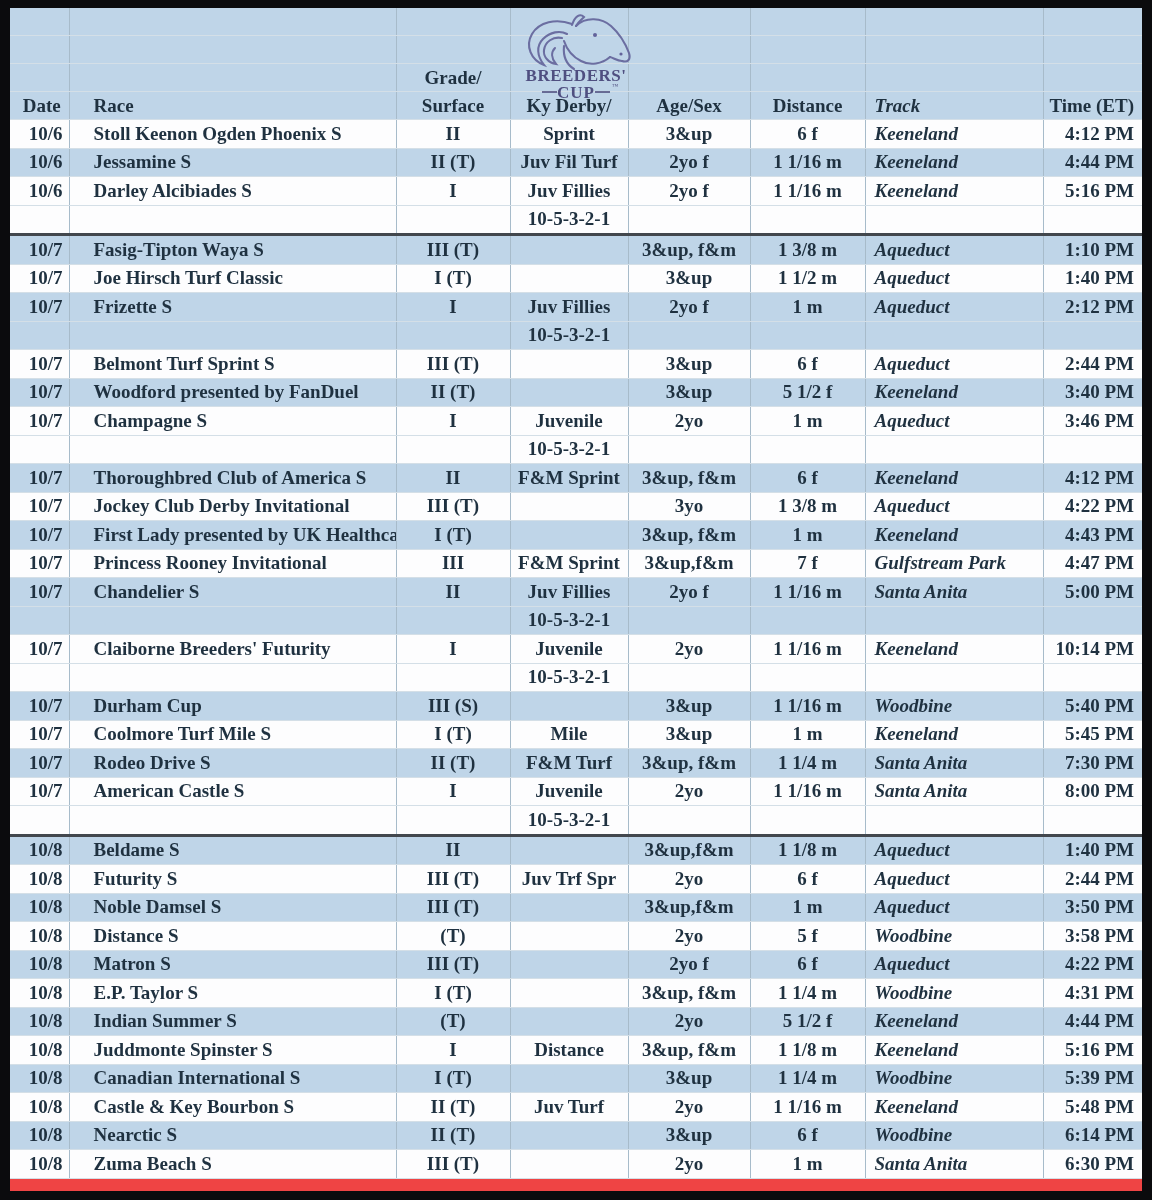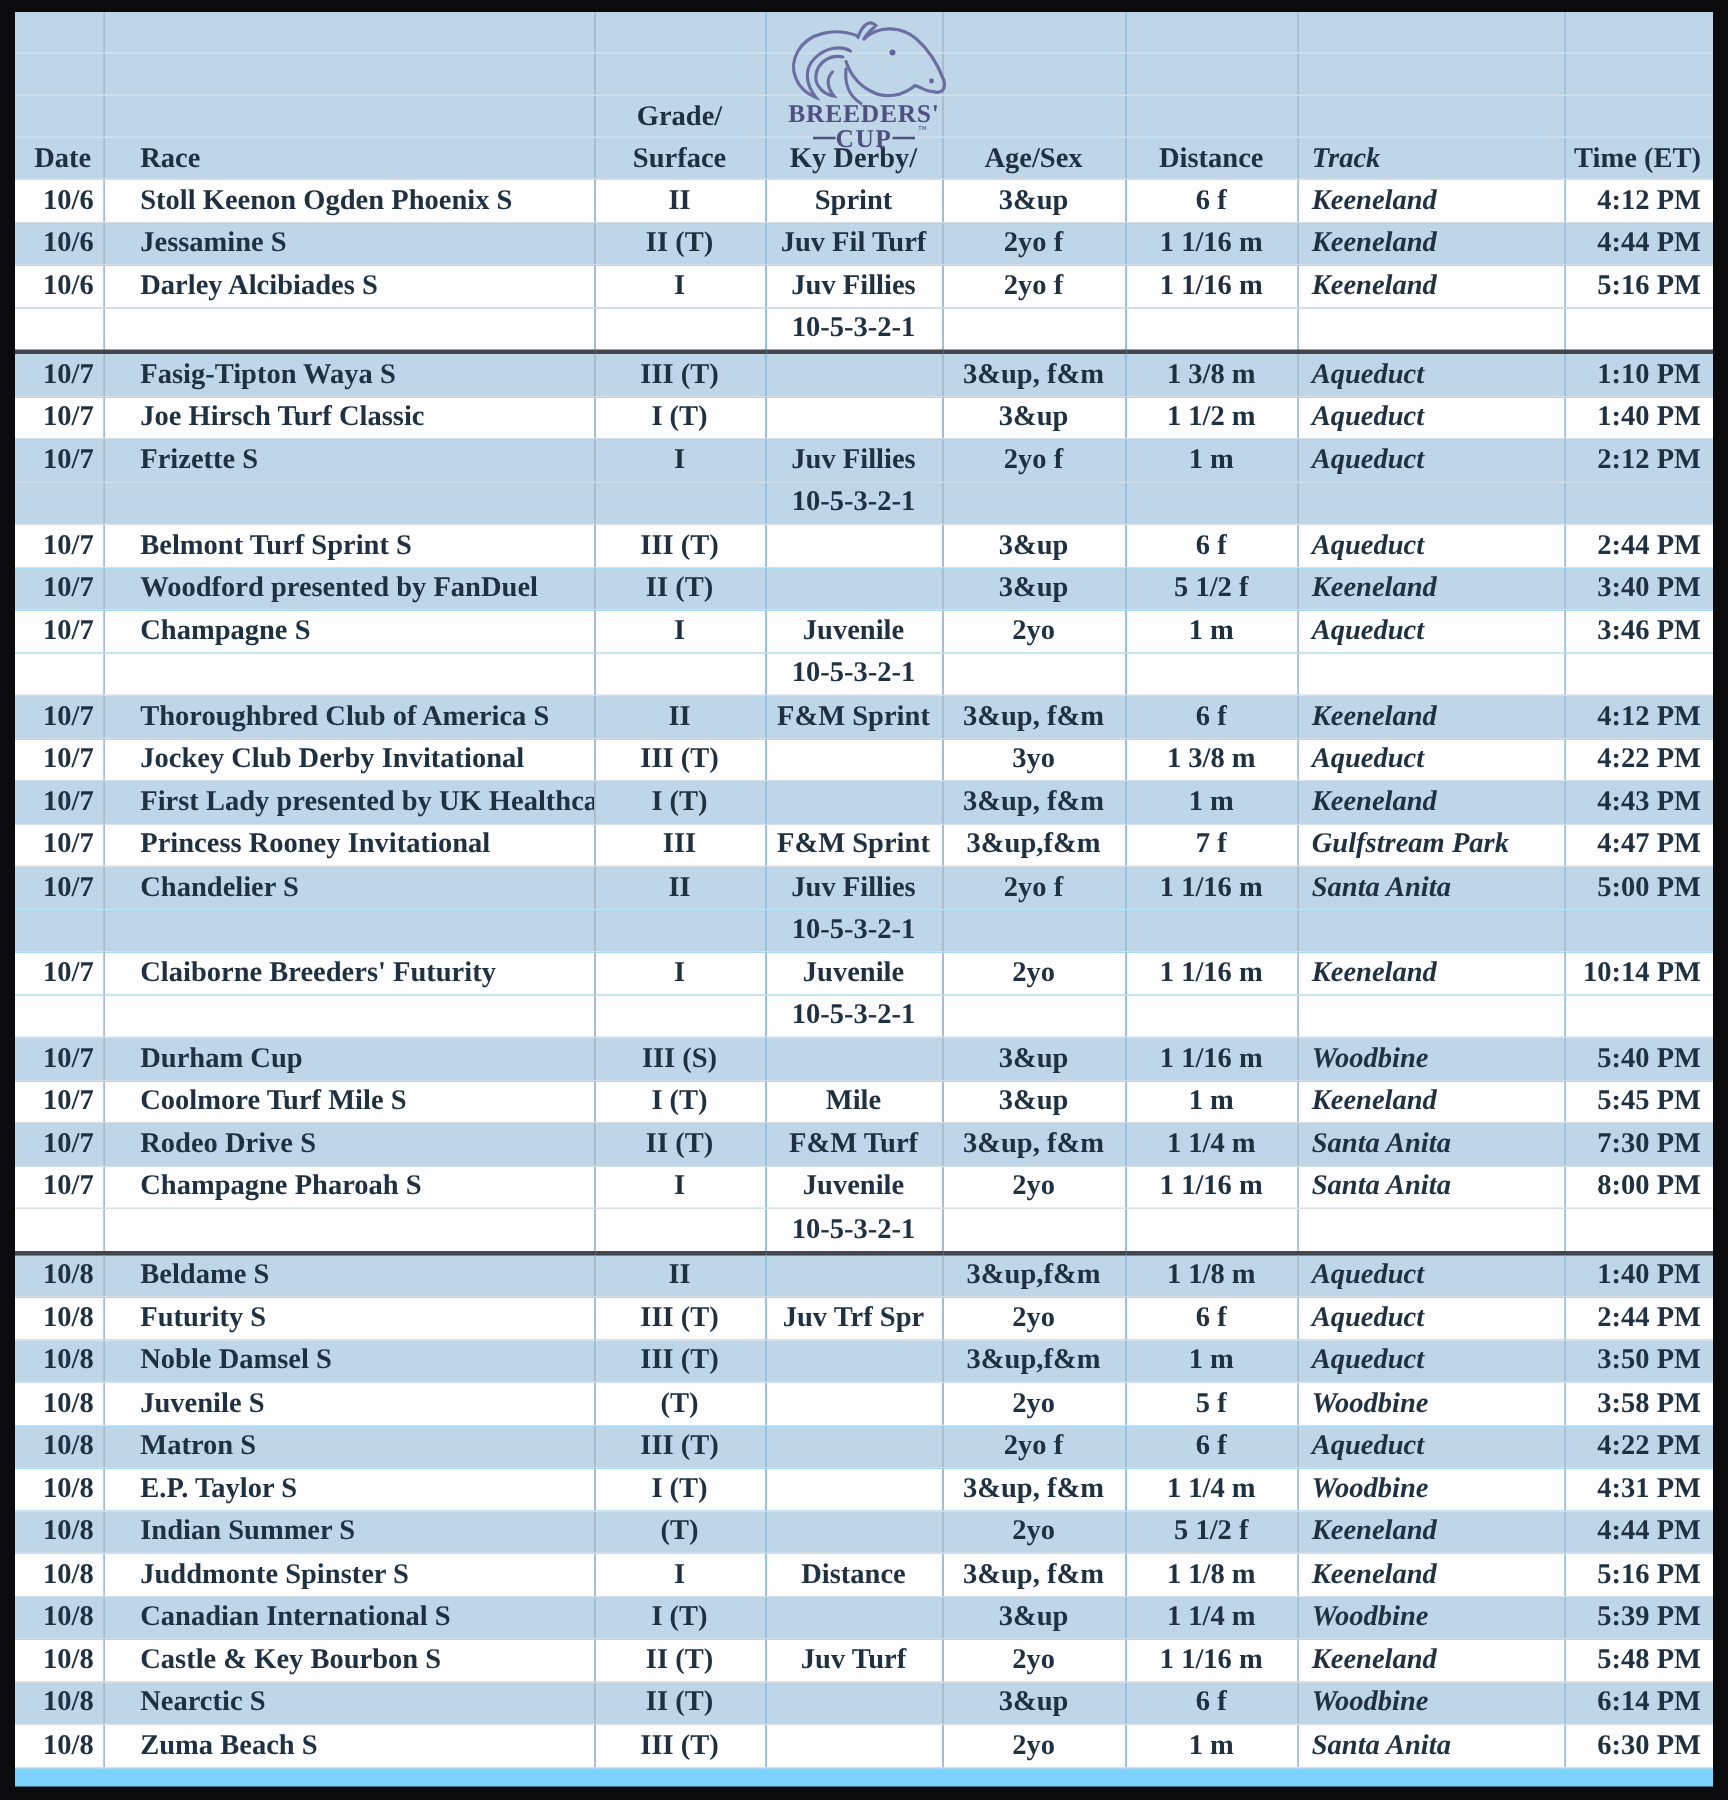--- a/index.html
+++ b/index.html
@@ -1,20 +1,20 @@
 <!DOCTYPE html>
 <html><head>
 <meta charset="utf-8">
 <style>
   html,body { margin:0; padding:0; background:#ffffff; }
   body { width:1152px; height:1200px; overflow:hidden; }
   .frame {
     position:relative; width:1152px; height:1200px; box-sizing:border-box;
     border:solid #0b0b0d; border-width:8px 10px 9px 10px;
-    background:#7dd3fc; overflow:hidden;
+    background:#ef4444; overflow:hidden;
   }
   table { border-collapse:collapse; table-layout:fixed; width:1132px; }
   td {
     padding:0; height:27.5px;
     font-family:"Liberation Serif", serif; font-weight:bold; font-size:19px;
     color:#1f3140; white-space:nowrap; overflow:hidden;
     border-right:1px solid #a7bbca; border-bottom:1px solid #d4dfe7;
   }
   thead td { height:27px; background:#bfd5e8; }
   tr.b td { background:#bfd5e8; }
@@ -316,21 +316,21 @@
           <td class="c-race">Rodeo Drive S</td>
           <td class="c-grade">II (T)</td>
           <td class="c-pts">F&amp;M Turf</td>
           <td class="c-age">3&amp;up, f&amp;m</td>
           <td class="c-dist">1 1/4 m</td>
           <td class="c-track">Santa Anita</td>
           <td class="c-time">7:30 PM</td>
         </tr>
         <tr class="w">
           <td class="c-date">10/7</td>
-          <td class="c-race">Champagne Pharoah S</td>
+          <td class="c-race">American Castle S</td>
           <td class="c-grade">I</td>
           <td class="c-pts">Juvenile</td>
           <td class="c-age">2yo</td>
           <td class="c-dist">1 1/16 m</td>
           <td class="c-track">Santa Anita</td>
           <td class="c-time">8:00 PM</td>
         </tr>
         <tr class="w">
           <td class="c-date"></td>
           <td class="c-race"></td>
@@ -366,21 +366,21 @@
           <td class="c-race">Noble Damsel S</td>
           <td class="c-grade">III (T)</td>
           <td class="c-pts"></td>
           <td class="c-age">3&amp;up,f&amp;m</td>
           <td class="c-dist">1 m</td>
           <td class="c-track">Aqueduct</td>
           <td class="c-time">3:50 PM</td>
         </tr>
         <tr class="w">
           <td class="c-date">10/8</td>
-          <td class="c-race">Juvenile S</td>
+          <td class="c-race">Distance S</td>
           <td class="c-grade">(T)</td>
           <td class="c-pts"></td>
           <td class="c-age">2yo</td>
           <td class="c-dist">5 f</td>
           <td class="c-track">Woodbine</td>
           <td class="c-time">3:58 PM</td>
         </tr>
         <tr class="b">
           <td class="c-date">10/8</td>
           <td class="c-race">Matron S</td>

